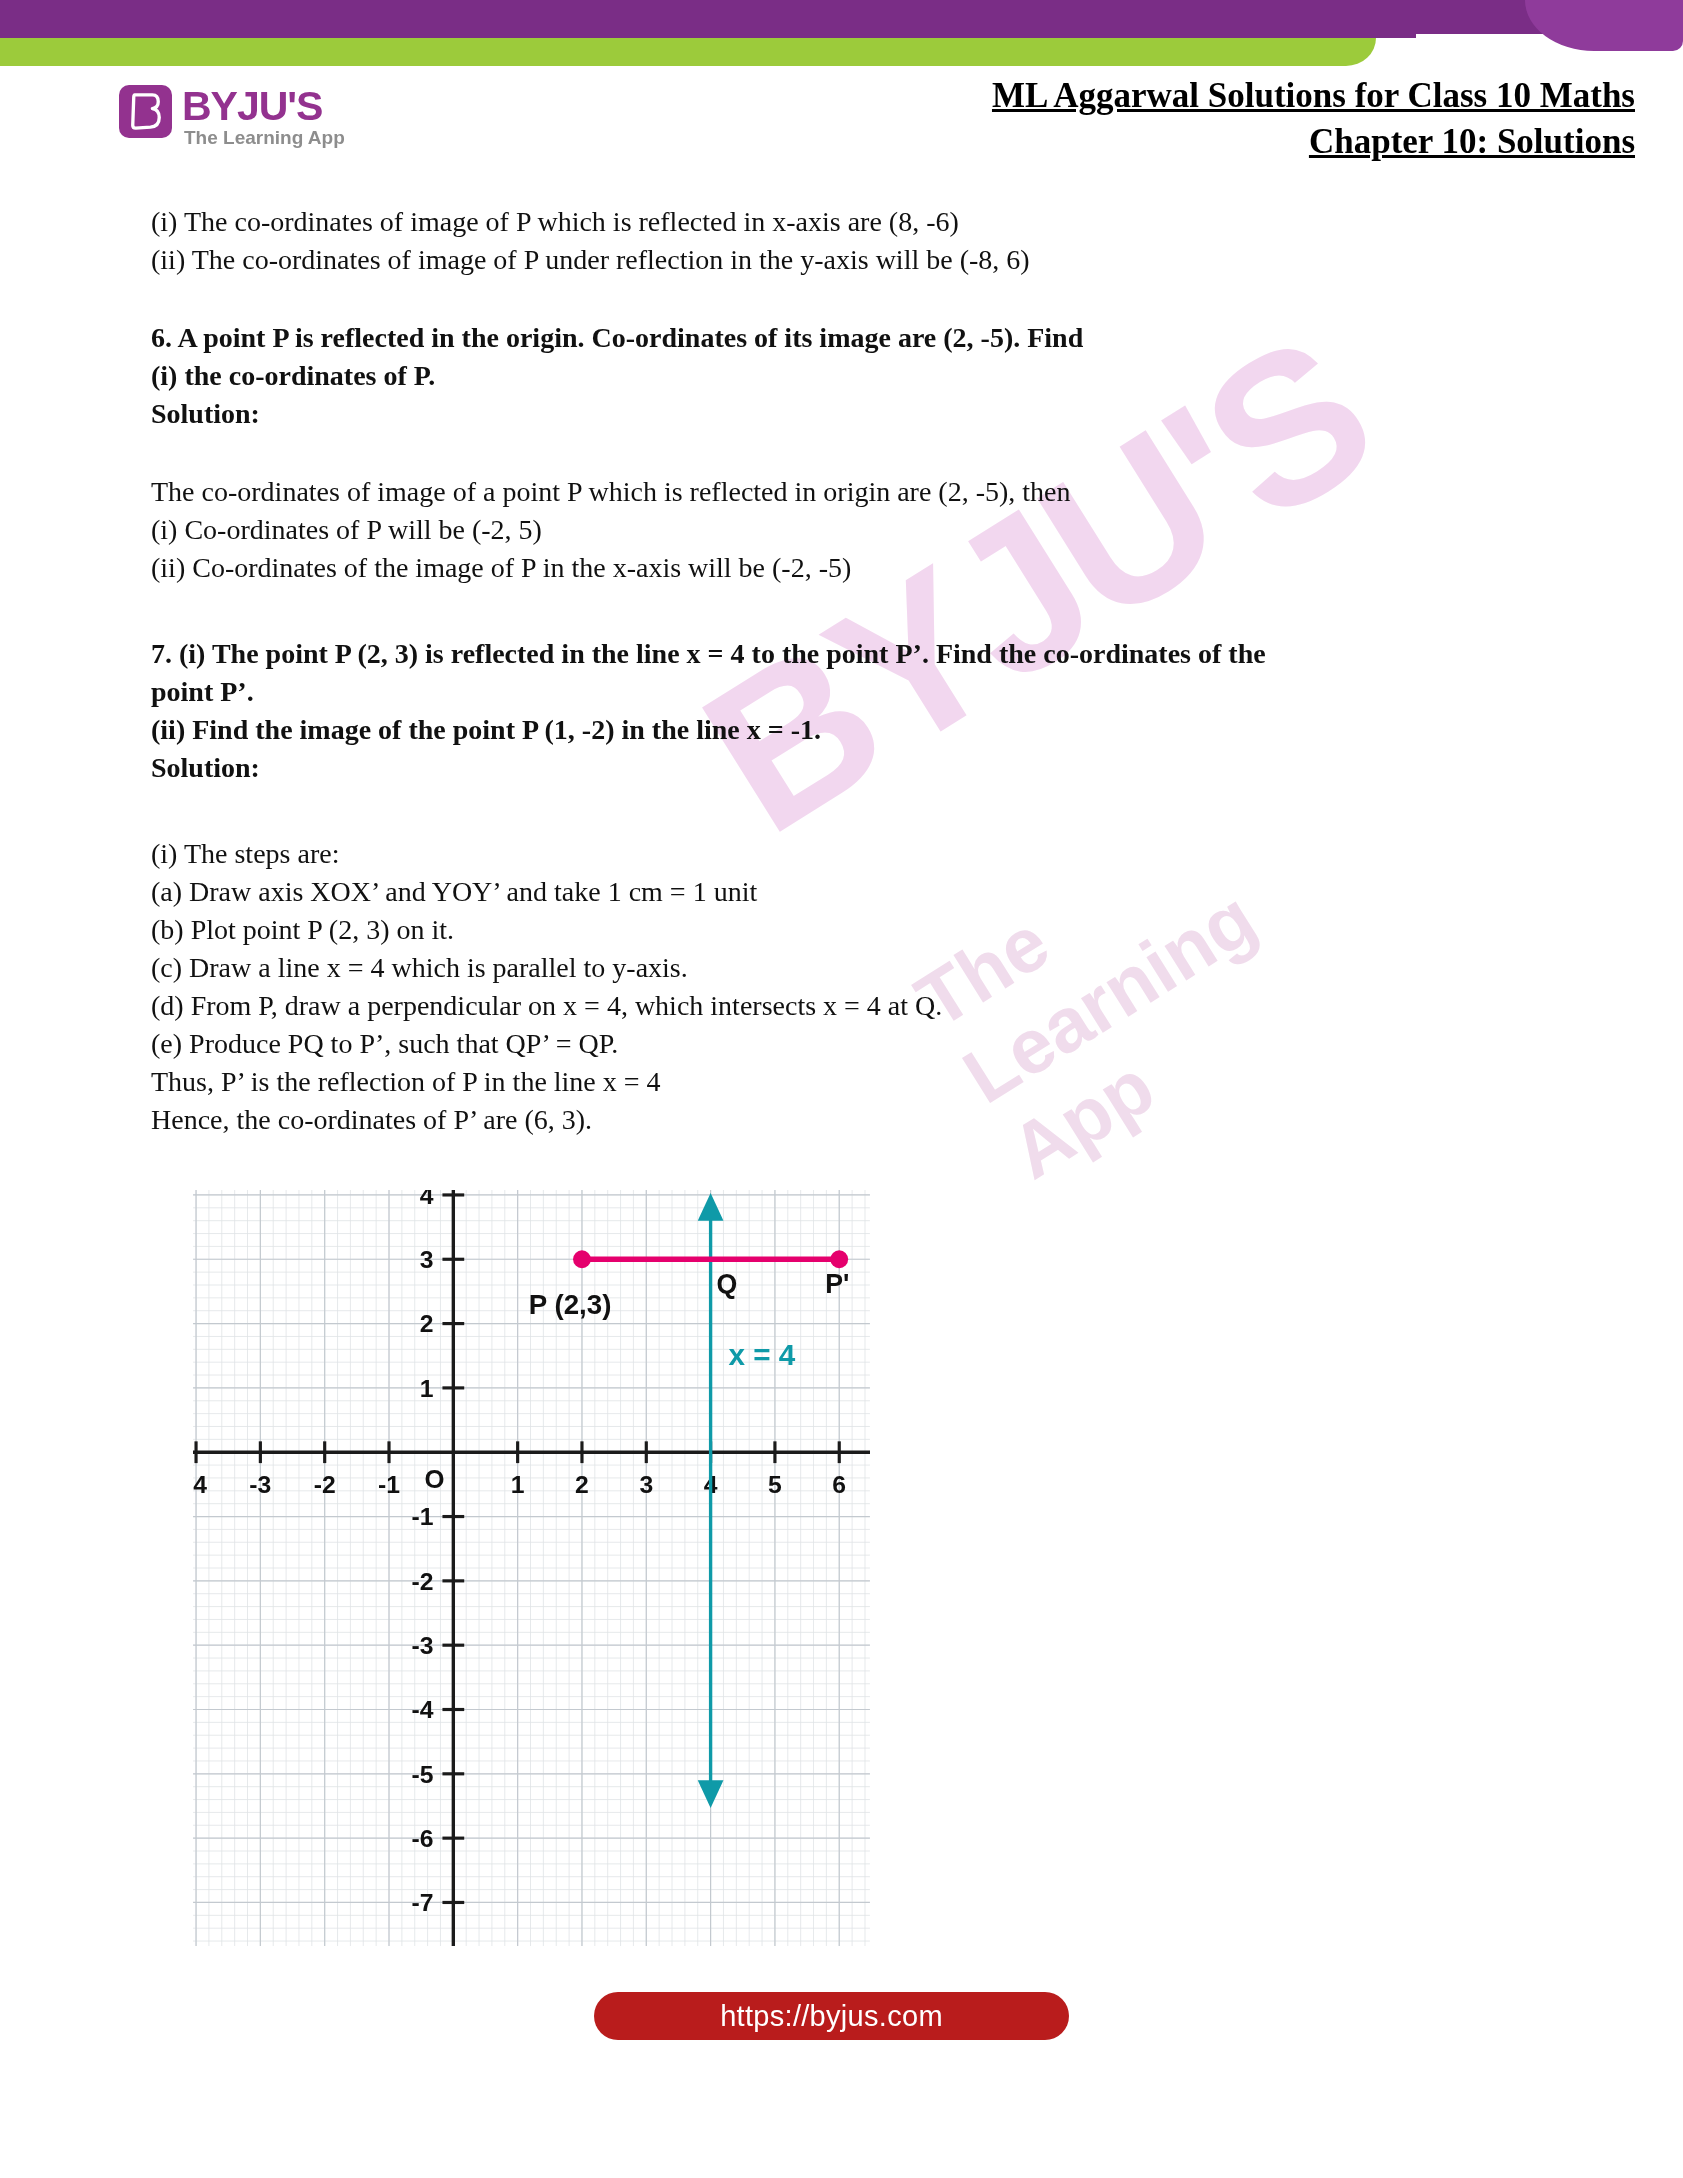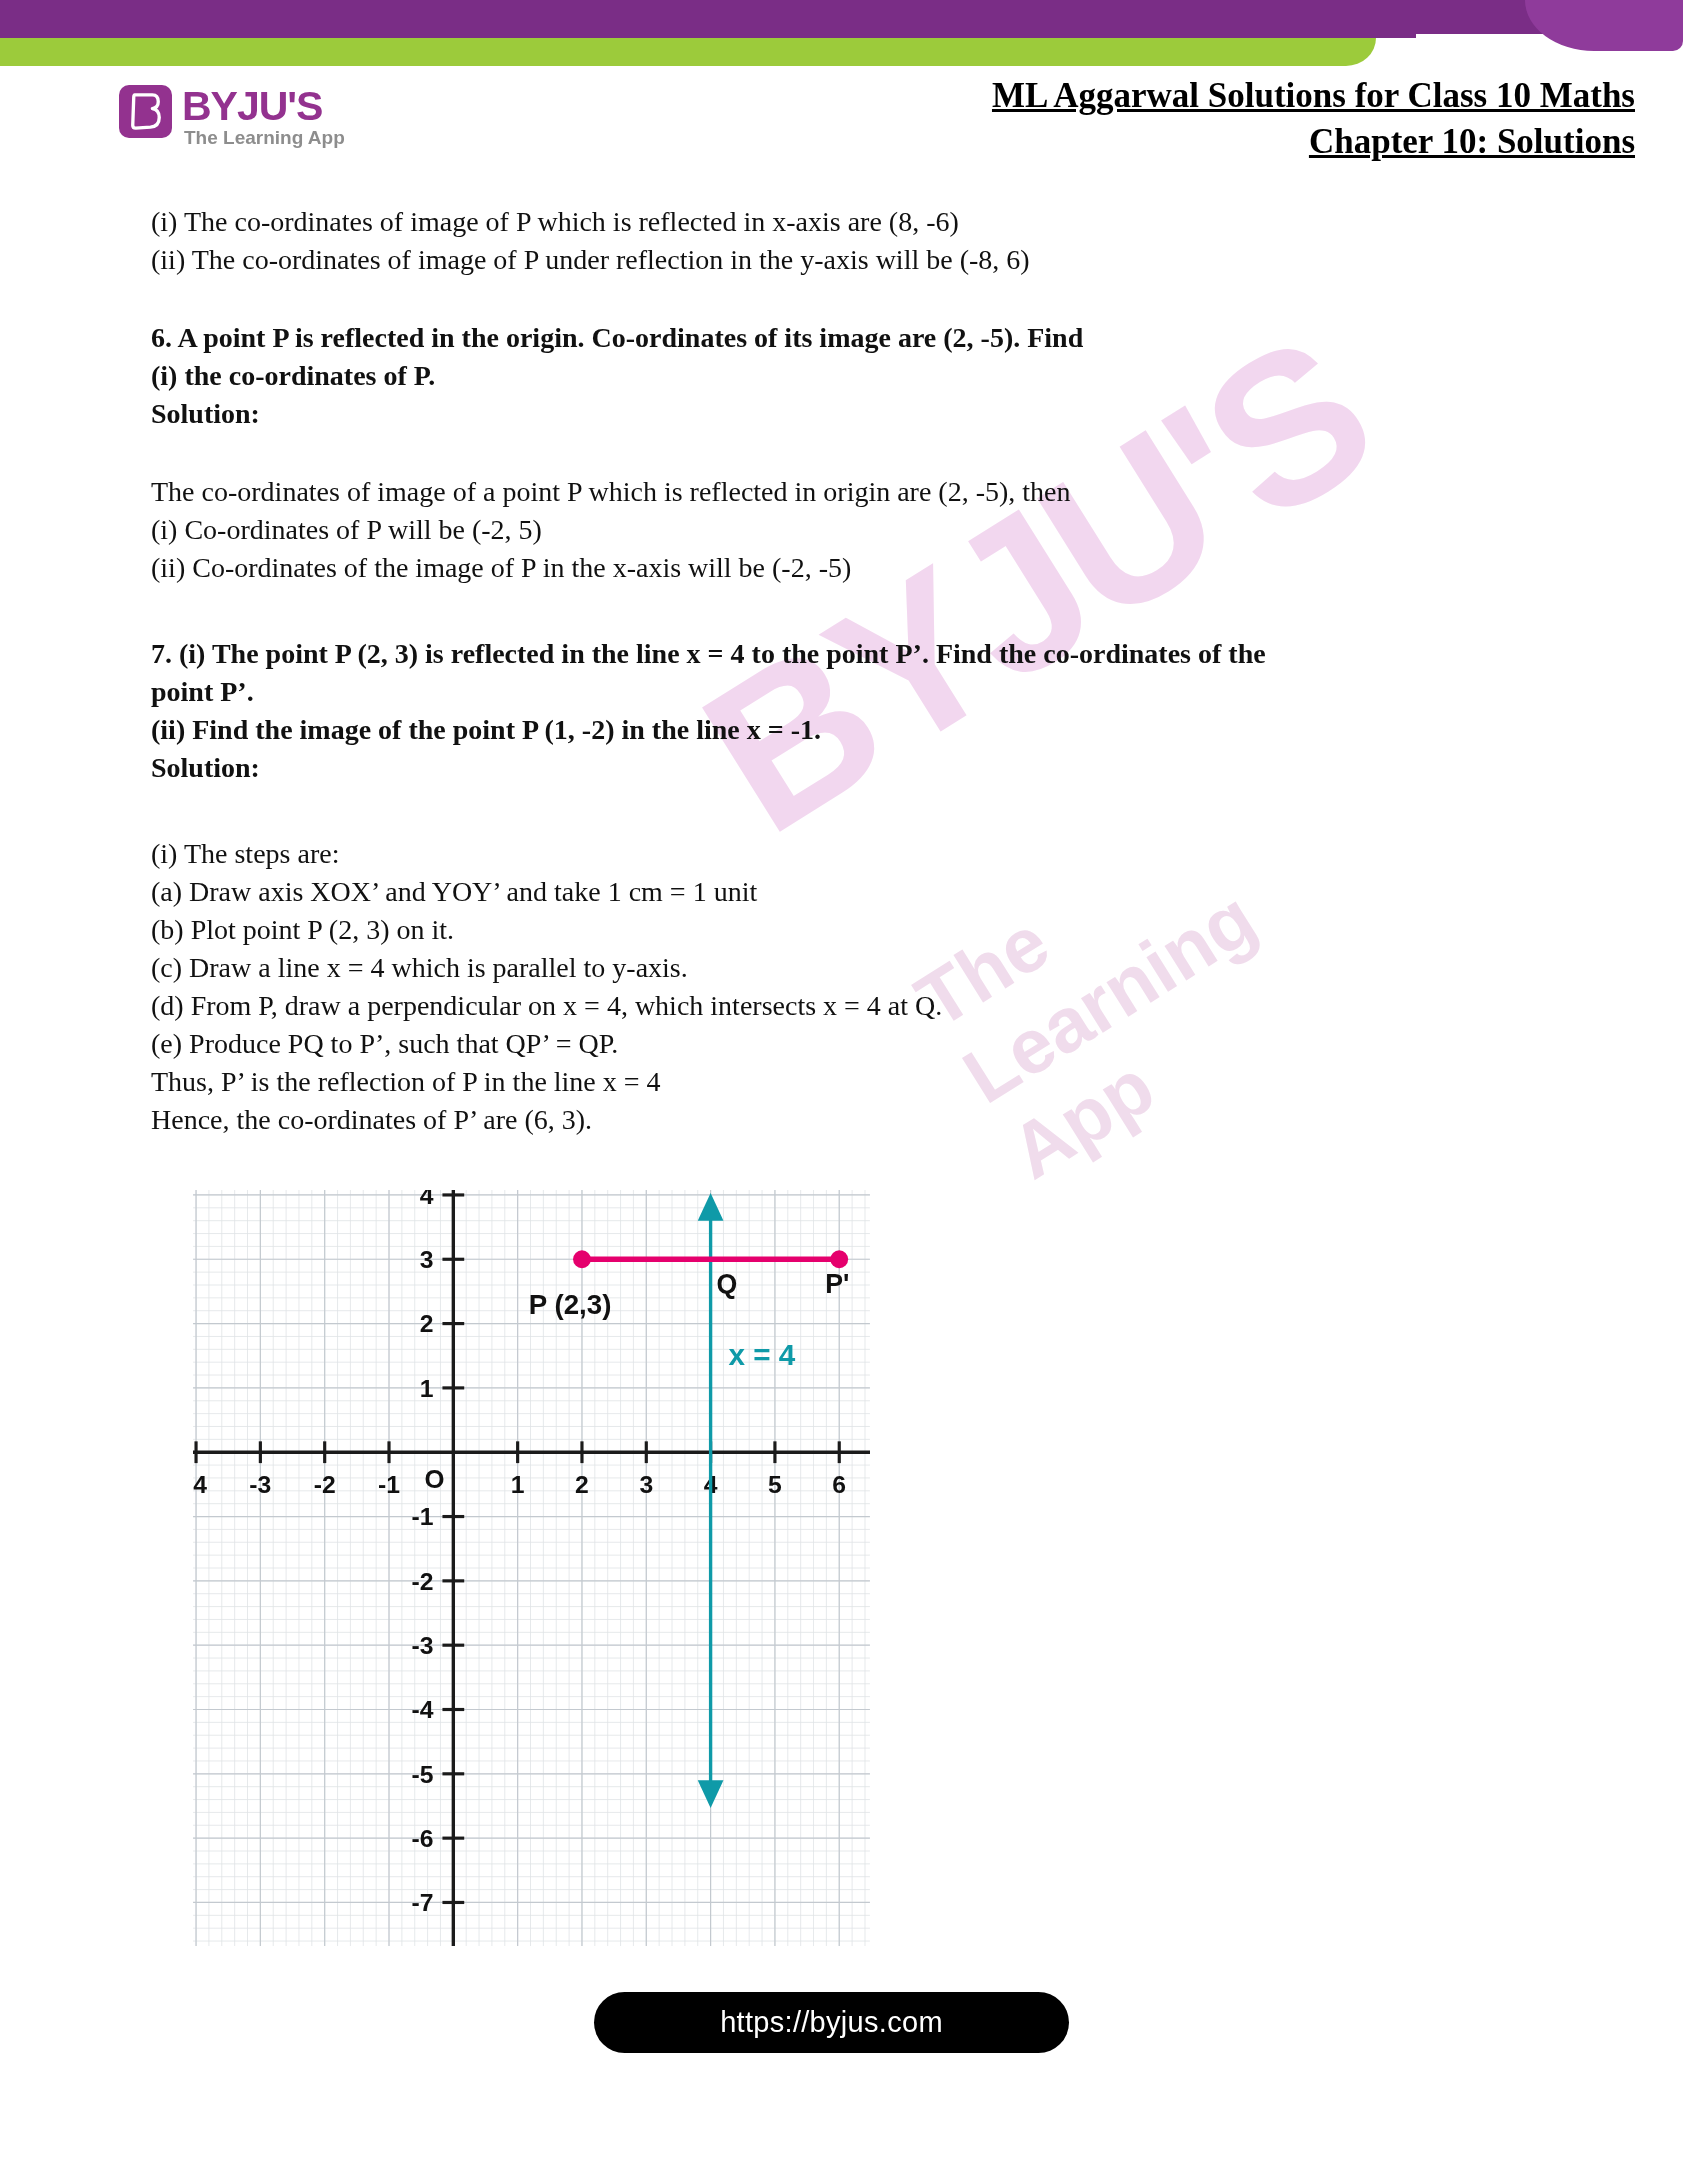--- a/index.html
+++ b/index.html
@@ -128,22 +128,22 @@
     left: 193px; top: 1190px;
     width: 677px; height: 756px;
     z-index: 2;
   }
   .graph svg { display: block; }
 
   
   .footer-pill {
     position: absolute;
     left: 594px; top: 1992px;
-    width: 475px; height: 61px;
-    background: #000000;
+    width: 475px; height: 48px;
+    background: #b91c1c;
     border-radius: 34px;
     display: flex;
     align-items: center;
     justify-content: center;
   }
   .footer-pill span {
     font-family: "Liberation Sans", sans-serif;
     font-size: 29px;
     color: #ffffff;
     letter-spacing: 0.3px;

